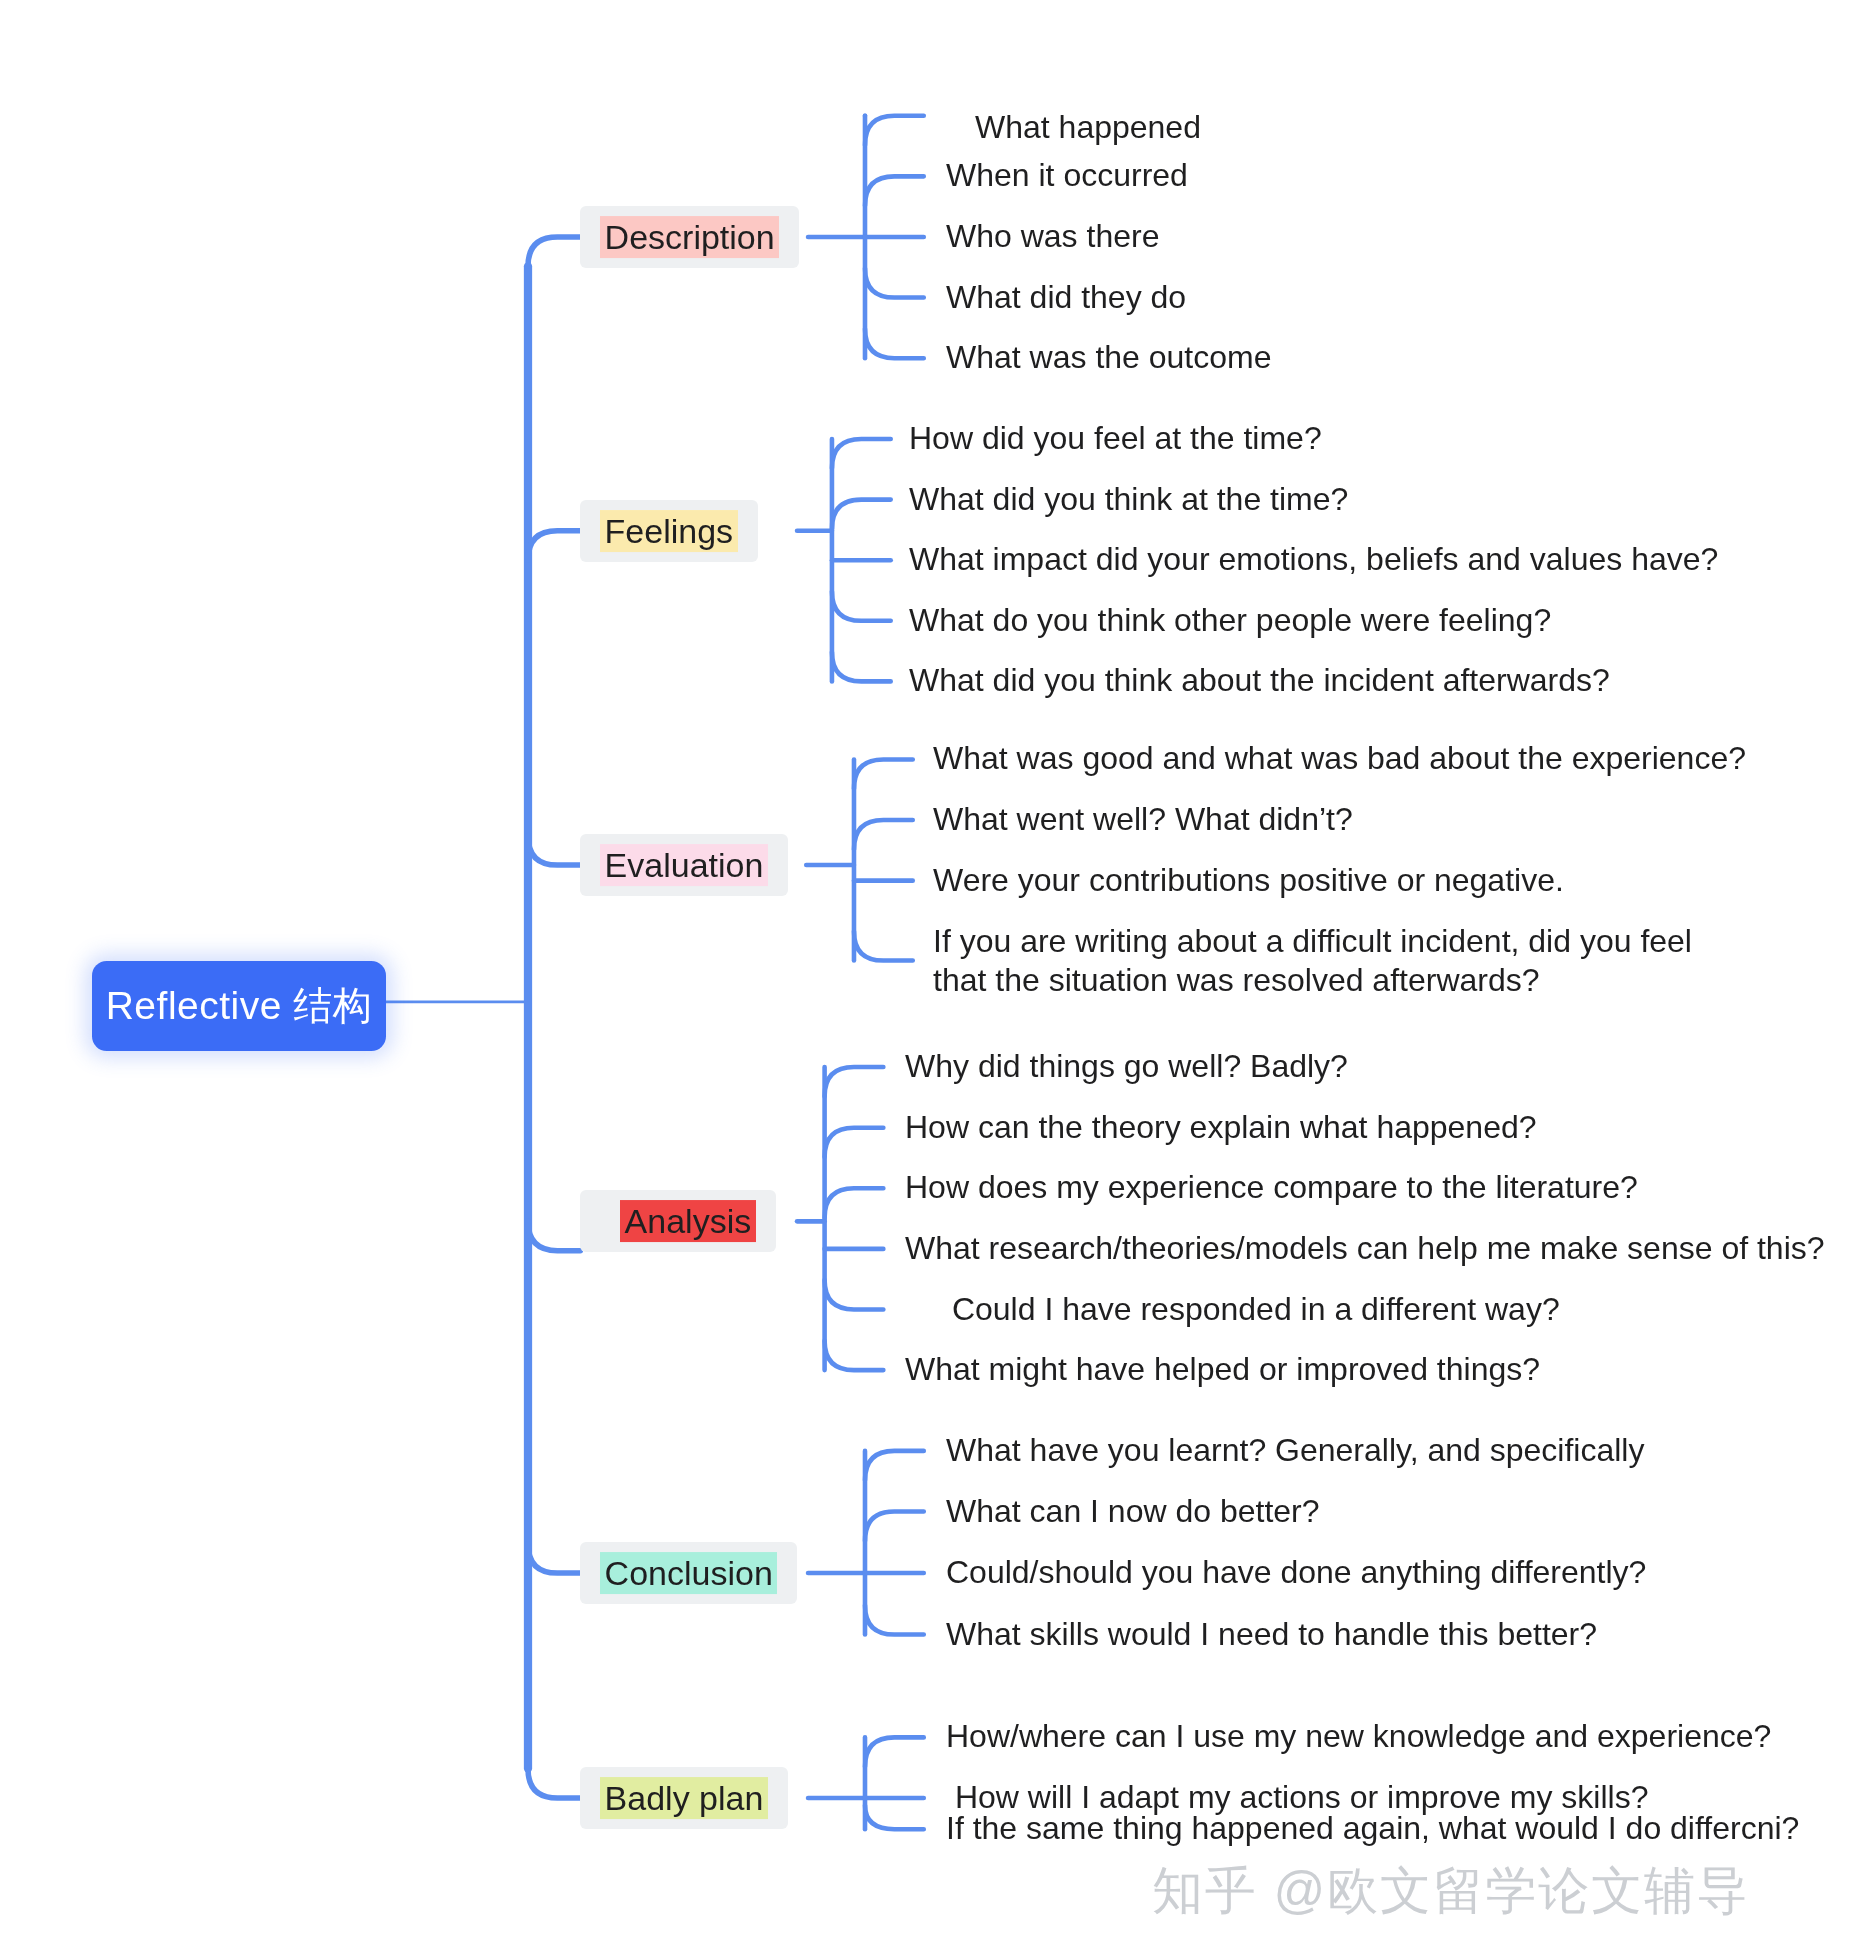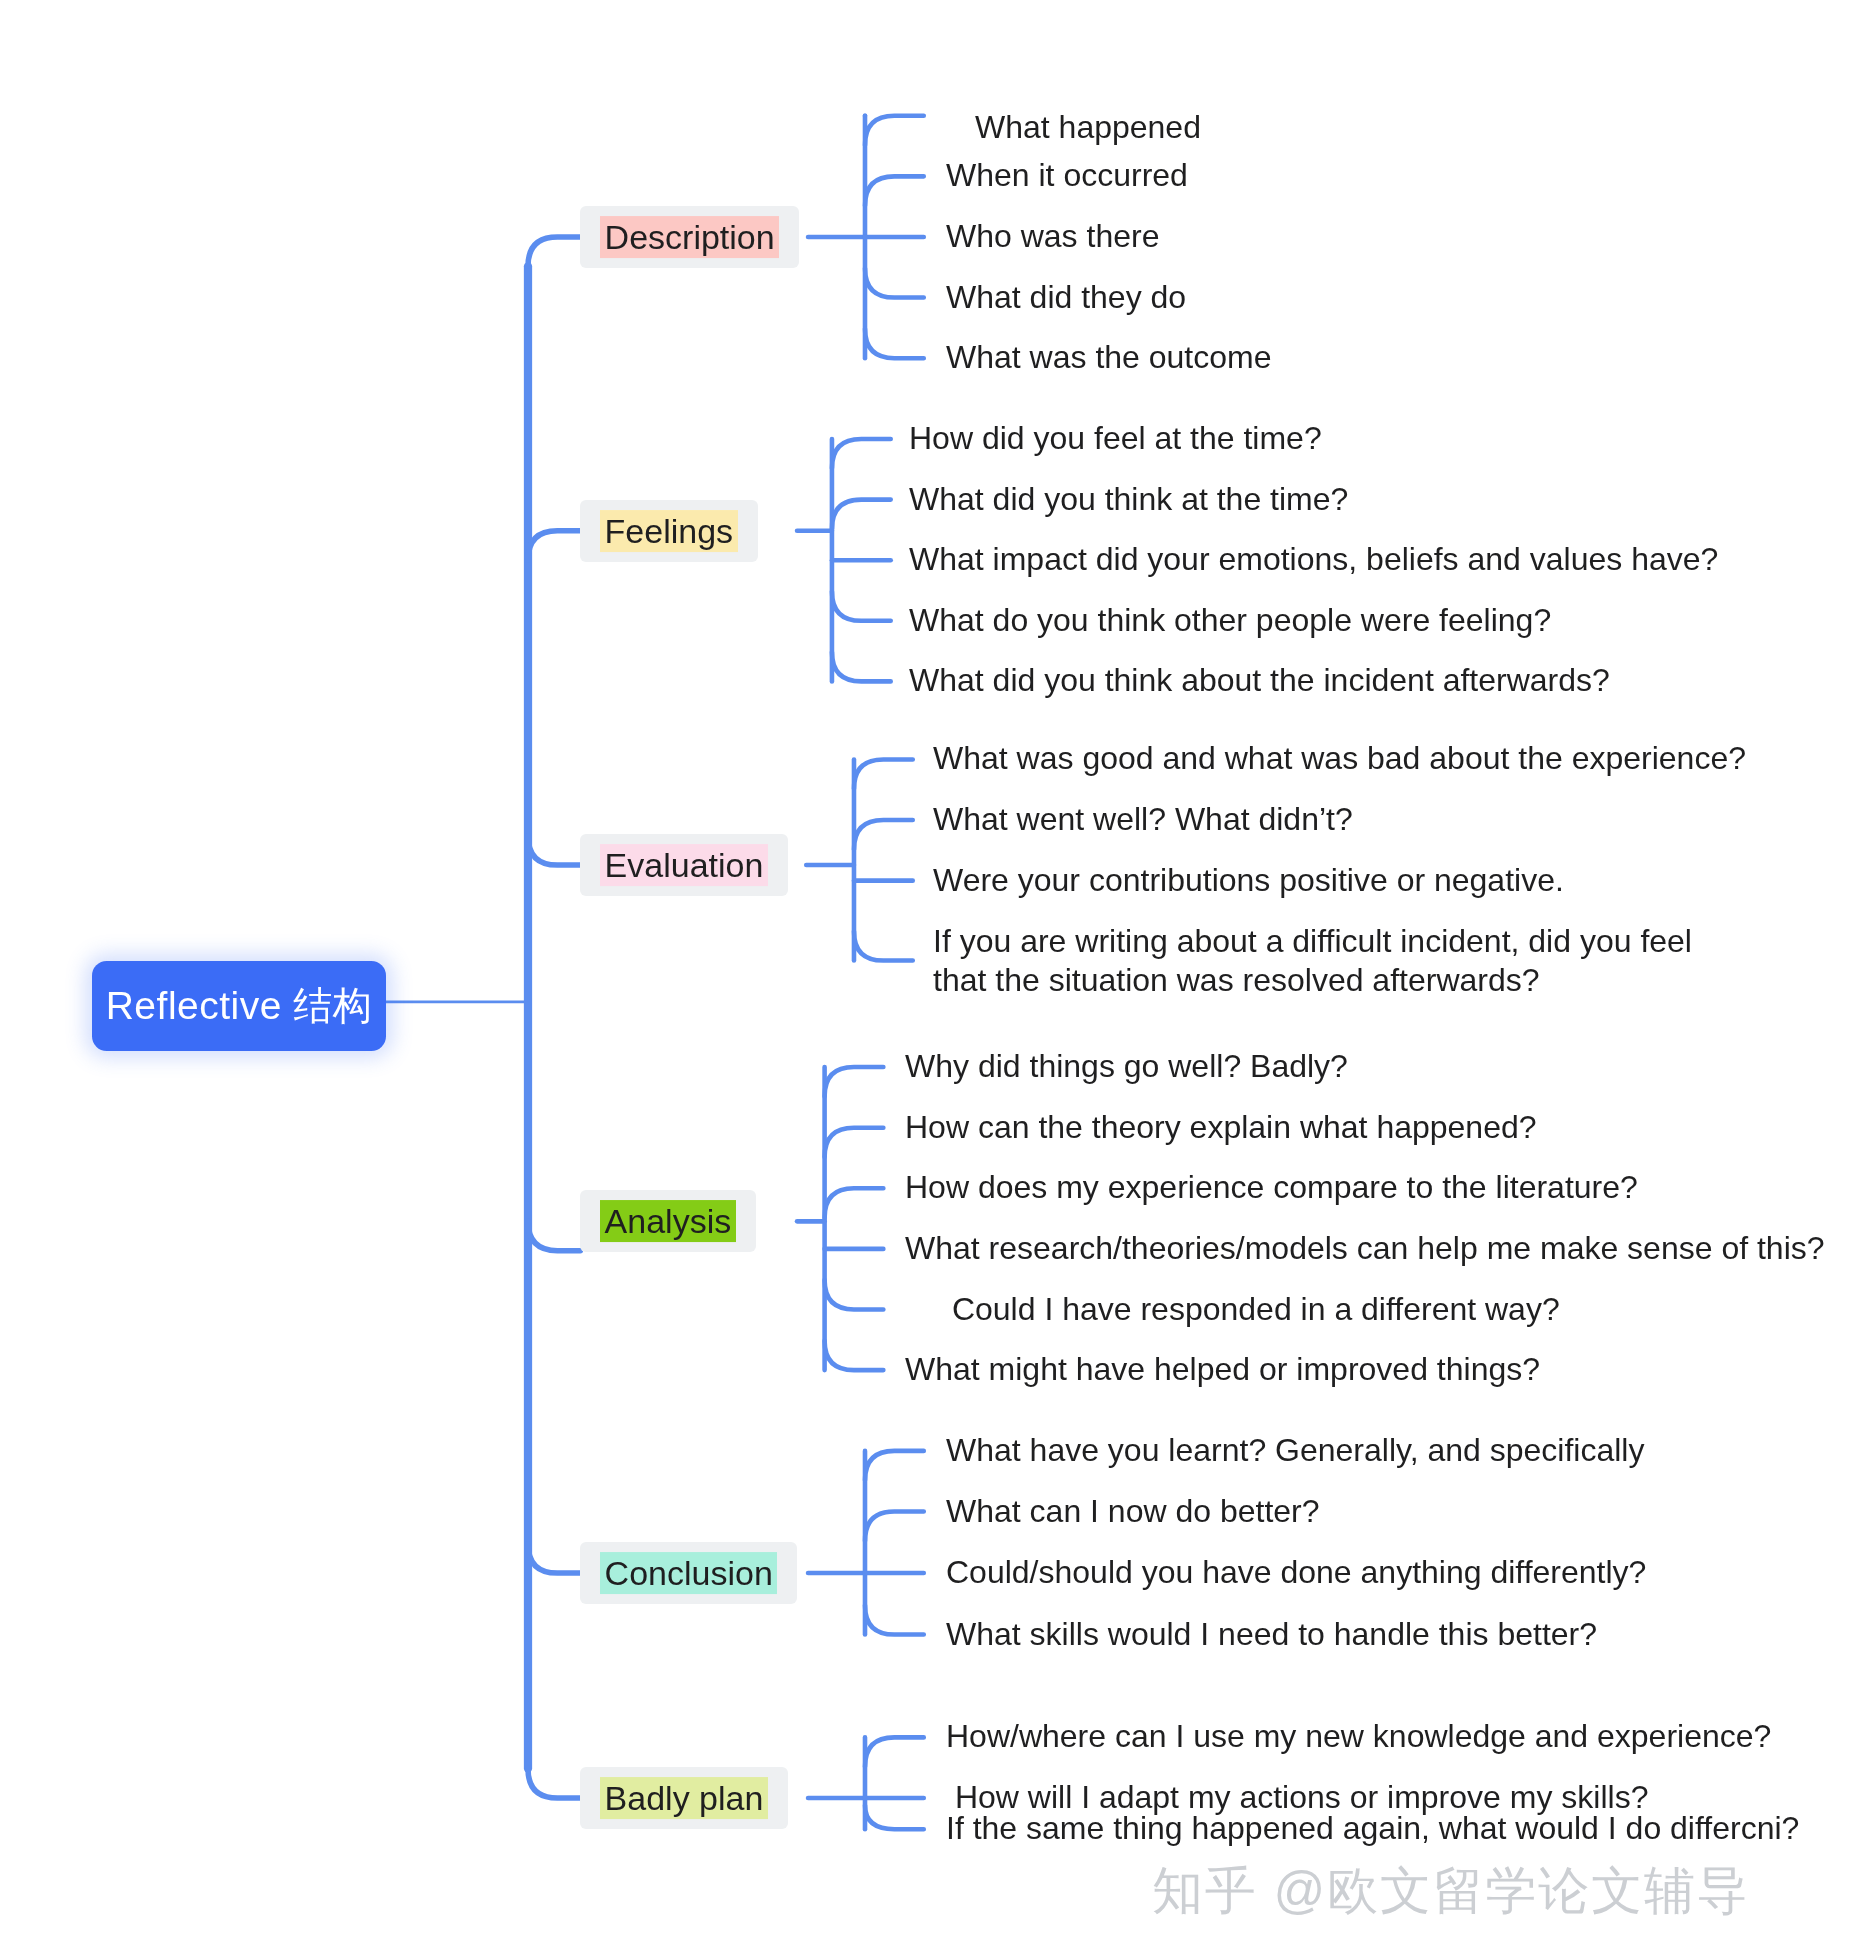--- a/index.html
+++ b/index.html
@@ -70,21 +70,21 @@
     line-height: 1.18;
     color: #1f1f20;
     white-space: nowrap;
     padding: 0.9px 4.6px;
   }
 
   
   .hl-description { background: #fcc8c4; }
   .hl-feelings    { background: #fbeaad; }
   .hl-evaluation  { background: #fcdbe9; }
-  .hl-analysis    { background: #84cc16; }
+  .hl-analysis    { background: #ef4444; margin-left: 20px; }
   .hl-conclusion  { background: #a8efdc; }
   .hl-actionplan  { background: #e1eda1; }
 
   
   .leaf-node {
     position: absolute;
     transform: translateY(-50%);
     font-size: 32px;
     line-height: 1.22;
     color: #1f1f20;

